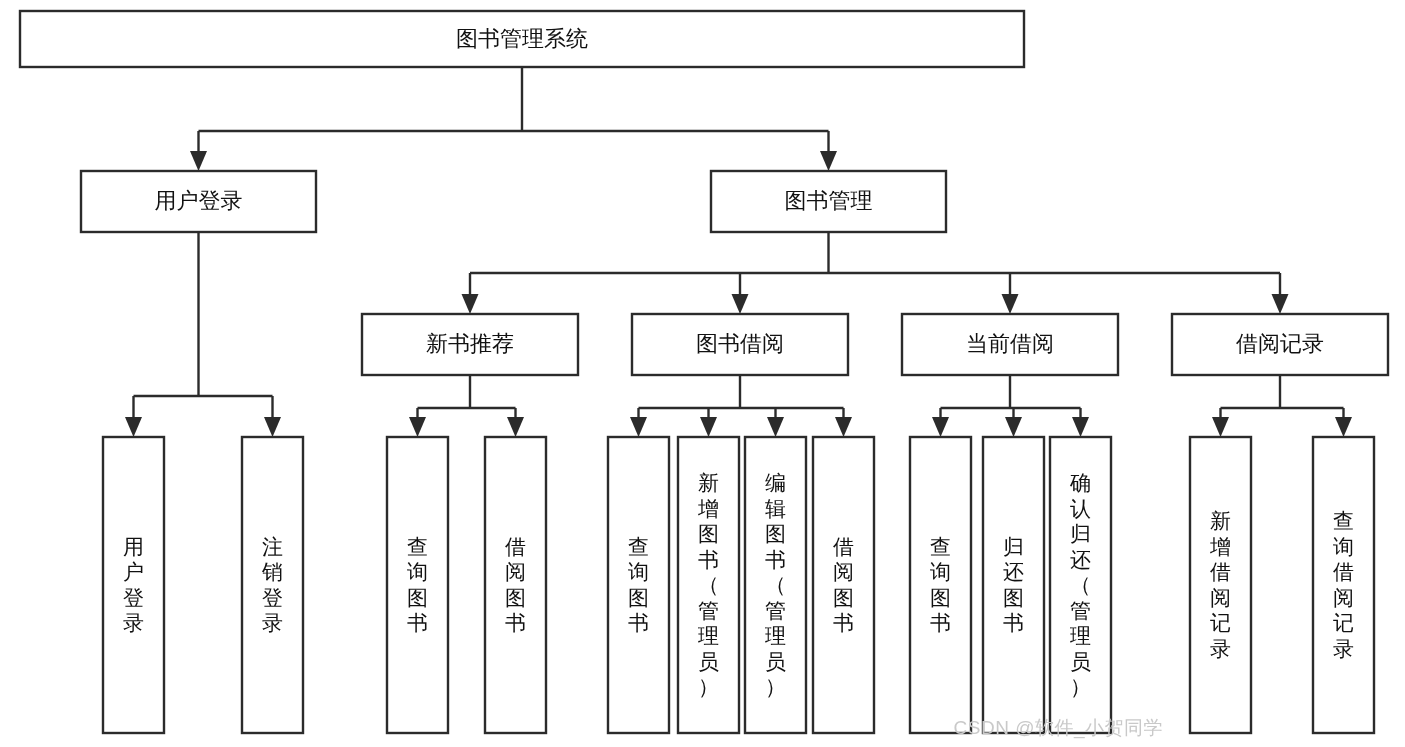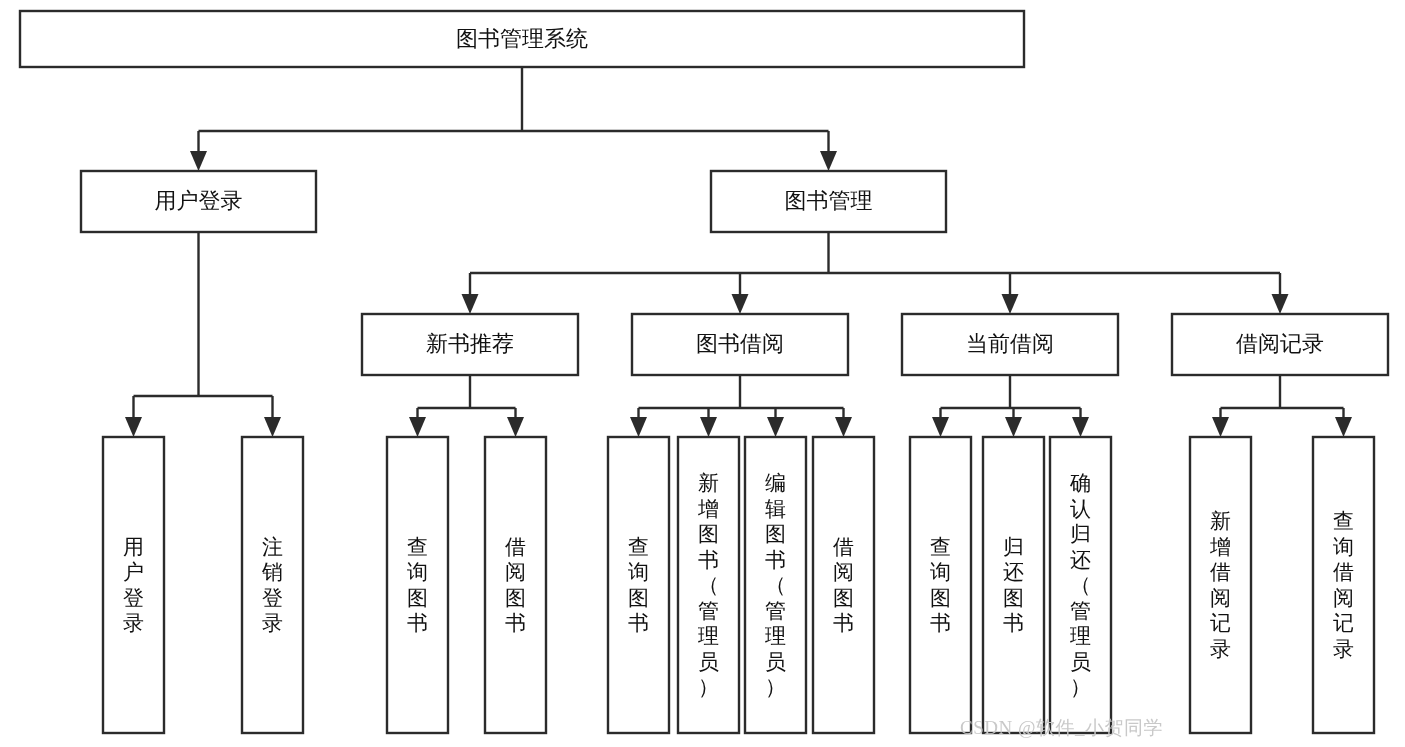--- a/index.html
+++ b/index.html
@@ -51,21 +51,21 @@
   .node-label-v {
     font-family: "Liberation Sans", "DejaVu Sans", sans-serif;
     font-size: 21px;
     fill: #111111;
     text-anchor: middle;
   }
   .watermark {
     position: absolute;
     right: 10px;
     bottom: 6px;
-    font-family: Liberation Serif, serif;
+    font-family: Liberation Sans, sans-serif;
     font-size: 19px;
     color: #c9c9c9;
     letter-spacing: 0.5px;
     white-space: nowrap;
     pointer-events: none;
     margin-left: 48px;
   }
 </style>
 </head>
 <body>

